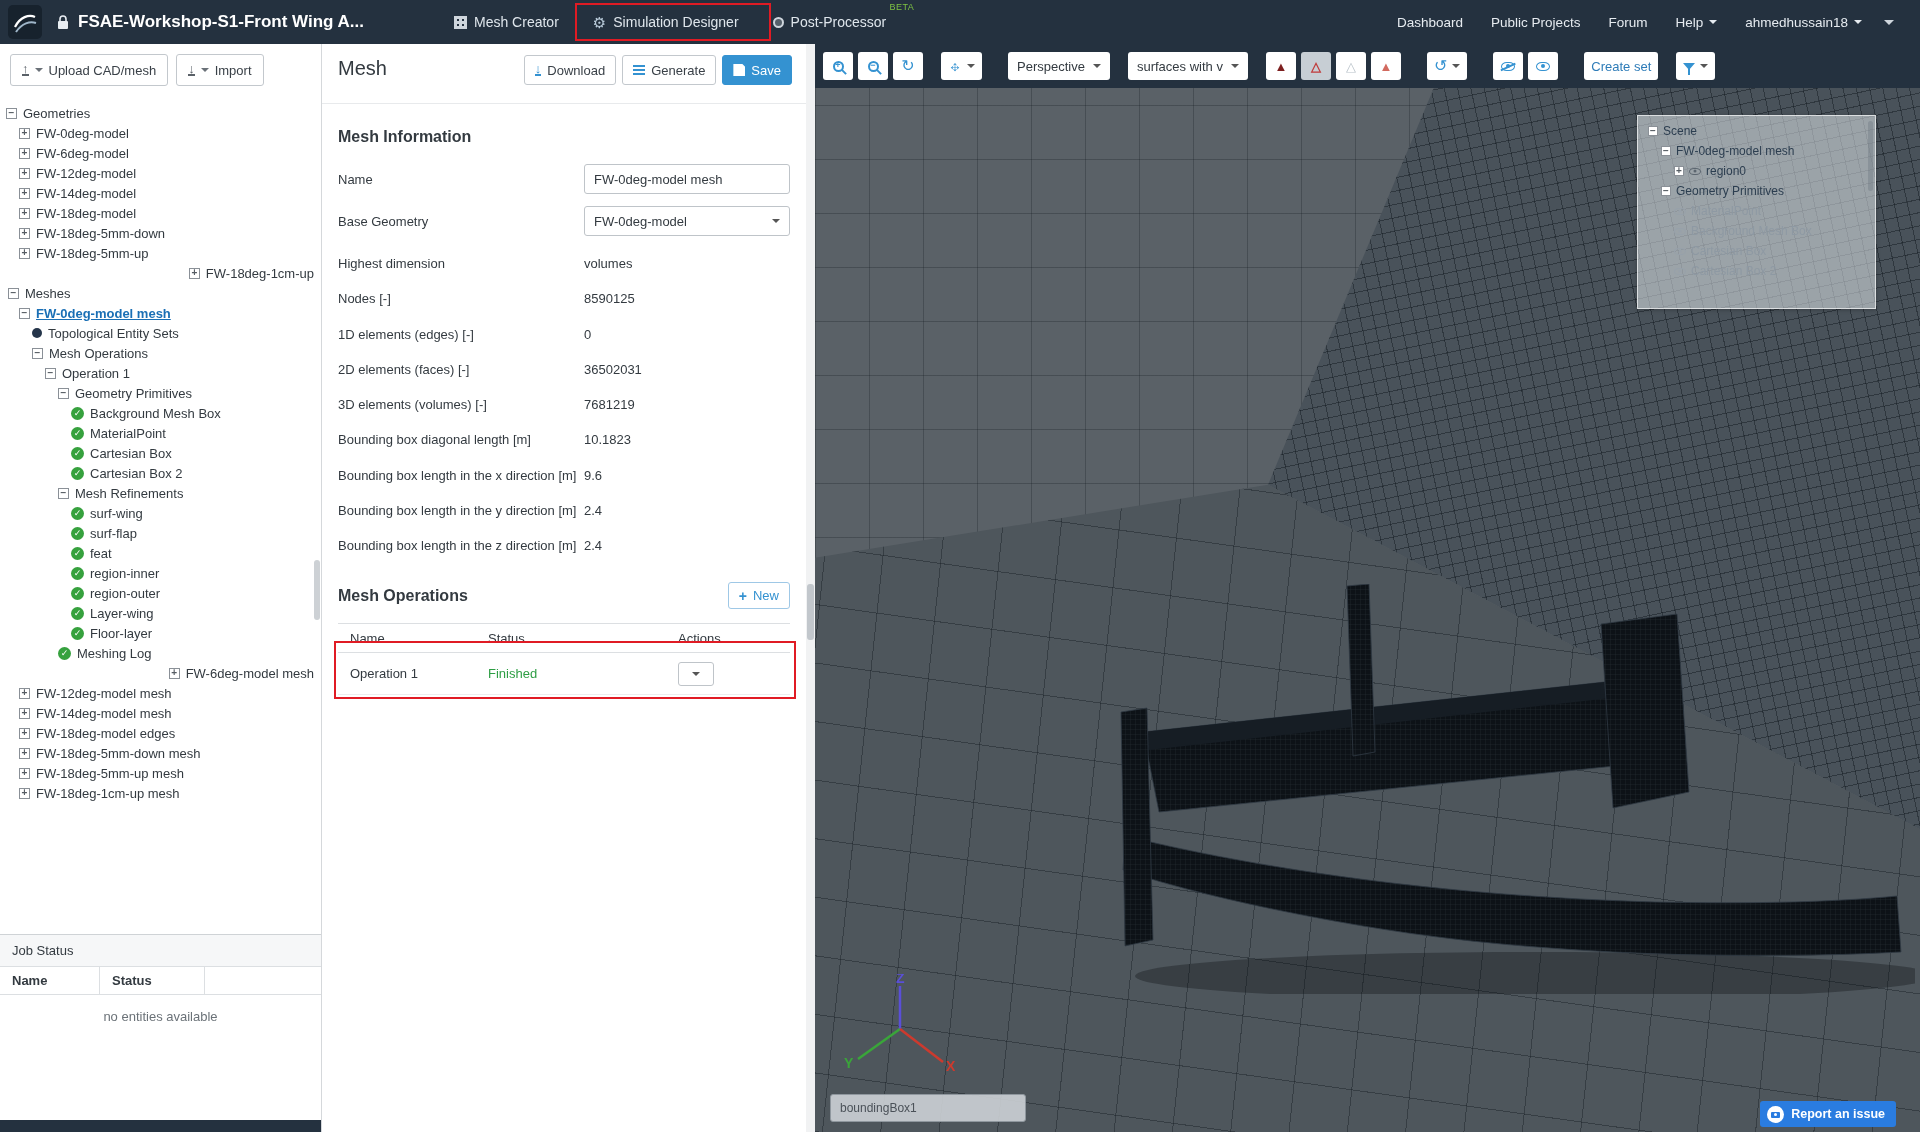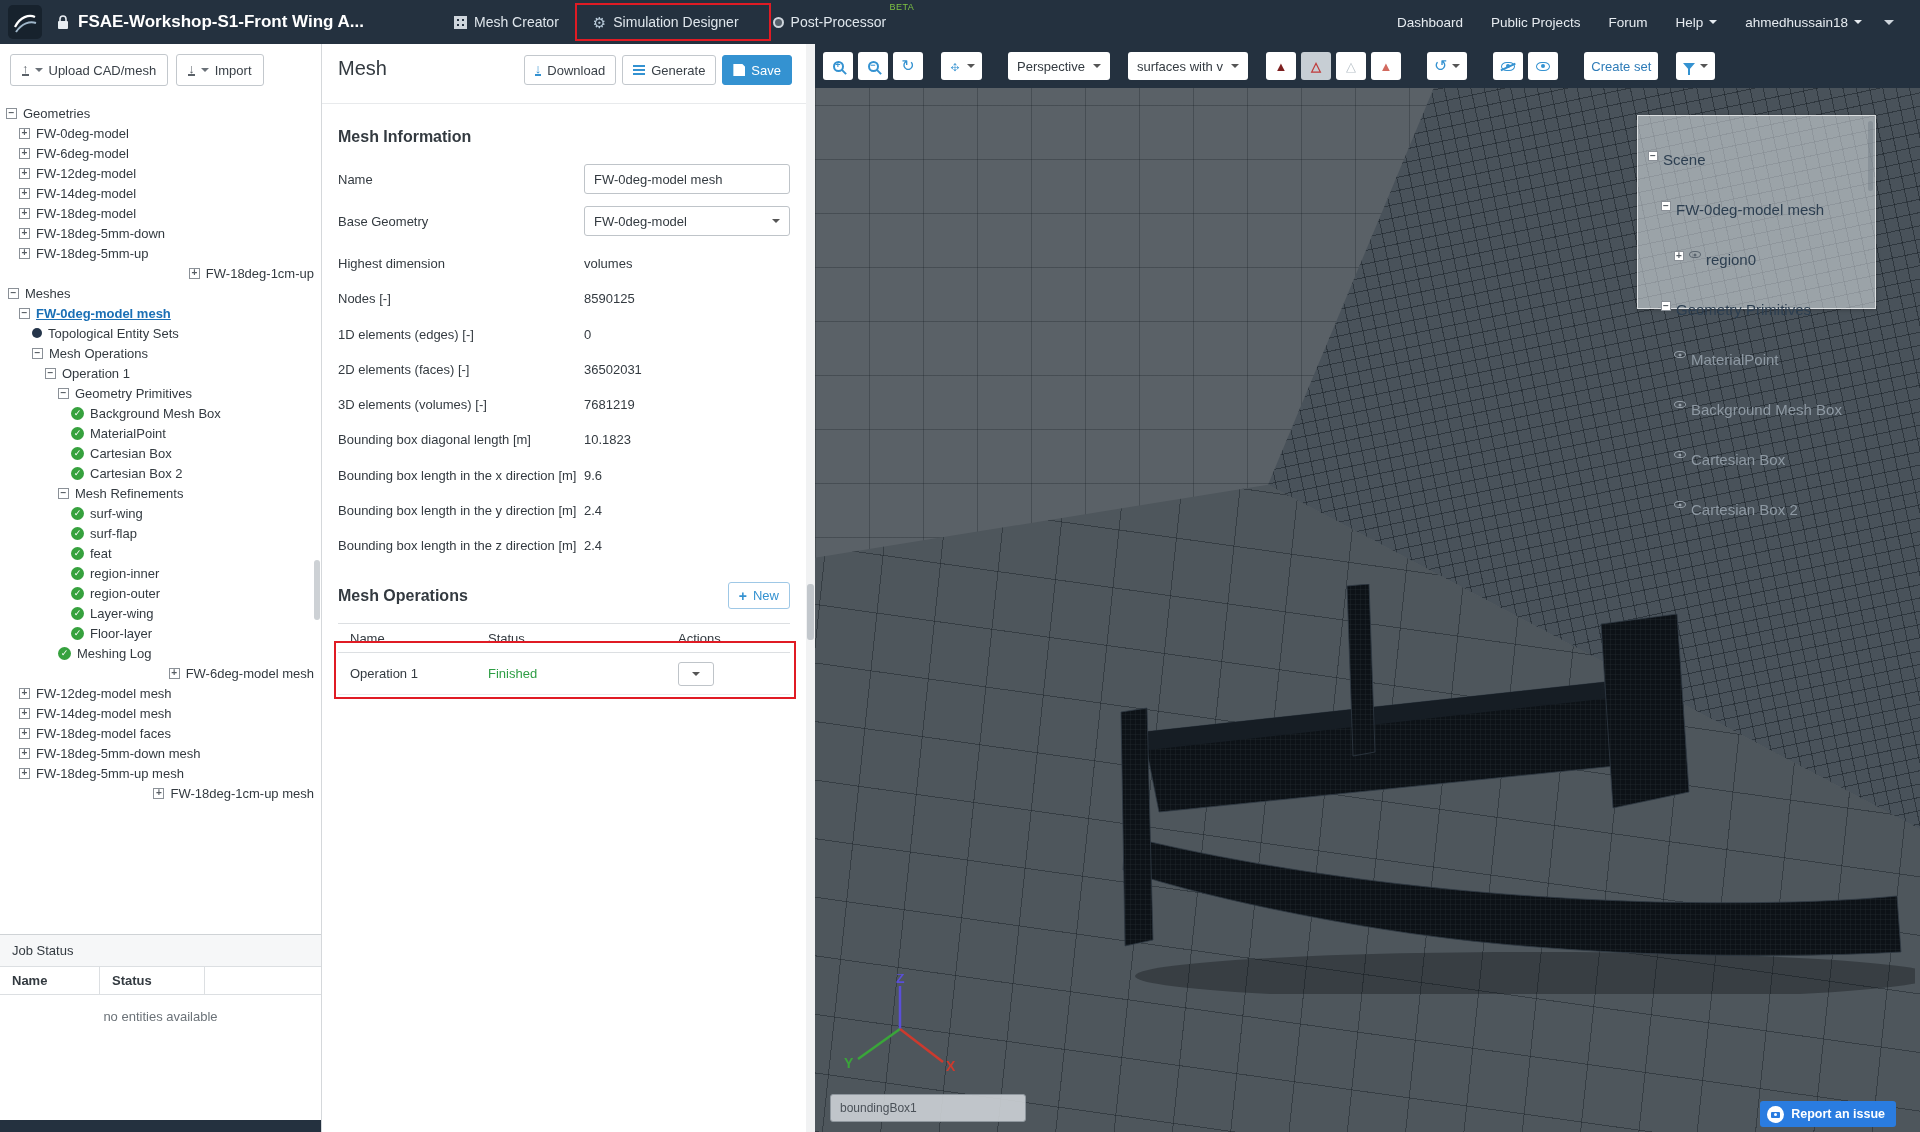--- a/index.html
+++ b/index.html
@@ -159,21 +159,21 @@
   .v-floor { position:absolute; inset:44px 0 0 0; clip-path:polygon(0 45%,41% 38%,100% 71%,100% 100%,0 100%);
     background:repeating-linear-gradient(96deg,rgba(18,25,31,.40) 0 1px,transparent 1px 58px),
                repeating-linear-gradient(8deg,rgba(18,25,31,.40) 0 1px,transparent 1px 58px),#4e565c; }
   .wing-svg { position:absolute; left:300px; top:540px; width:800px; height:410px; z-index:3; }
 
   .scene-overlay { position:absolute; left:822px; top:71px; width:239px; height:194px;
     background:rgba(223,229,234,.55); border:1px solid rgba(255,255,255,.65);
     box-shadow:0 1px 4px rgba(0,0,0,.25); z-index:25; padding:5px 4px; }
   .scene-overlay::after { content:''; position:absolute; right:2px; top:5px; width:5px; height:70px;
     background:rgba(110,120,130,.40); border-radius:3px; }
-  .scene-row { display:flex; gap:5px; height:20px; font-size:15px; color:#2c3e50; cursor:pointer;margin-top:30px; }
+  .scene-row { display:flex; align-items:center; gap:5px; height:20px; font-size:12px; color:#2c3e50; cursor:pointer; }
   .scene-row .ic { display:none; flex:none; }
   .scene-row .box-ic { width:10px; height:10px; }
   .scene-row .eye-s { width:12px; height:7px; border:1px solid #5c6670; border-radius:50%/60%;
     position:relative; color:#5c6670; }
   .scene-row .eye-s::after { content:''; position:absolute; left:50%; top:50%; width:3px; height:3px;
     background:currentColor; border-radius:50%; transform:translate(-50%,-50%); }
   .scene-row.f-eye .eye-s { display:inline-block; }
   .scene-row.f-disabled { color:#8e99a3; }
   .scene-row.f-disabled .eye-s { border-color:#97a1aa; color:#97a1aa; }
 
@@ -512,40 +512,40 @@
         </span>
 
         <span class="tree-label">FW-14deg-model mesh</span>
       </div>
 
       <div class="tree-row" data-icon="plus" style="padding-left: 19px;">
         <span class="ic box-ic">
           <span class="pm"></span>
         </span>
 
-        <span class="tree-label">FW-18deg-model faces</span>
+        <span class="tree-label">FW-18deg-model edges</span>
       </div>
 
       <div class="tree-row" data-icon="plus" style="padding-left: 19px;">
         <span class="ic box-ic">
           <span class="pm"></span>
         </span>
 
         <span class="tree-label">FW-18deg-5mm-down mesh</span>
       </div>
 
       <div class="tree-row" data-icon="plus" style="padding-left: 19px;">
         <span class="ic box-ic">
           <span class="pm"></span>
         </span>
 
         <span class="tree-label">FW-18deg-5mm-up mesh</span>
       </div>
 
-      <div class="tree-row" data-icon="plus" style="padding-left: 19px; justify-content: flex-end;">
+      <div class="tree-row" data-icon="plus" style="padding-left: 19px;">
         <span class="ic box-ic">
           <span class="pm"></span>
         </span>
 
         <span class="tree-label">FW-18deg-1cm-up mesh</span>
       </div>
     </div>
   <div class="side-scrollthumb"></div>
 
   <div class="job-status">

